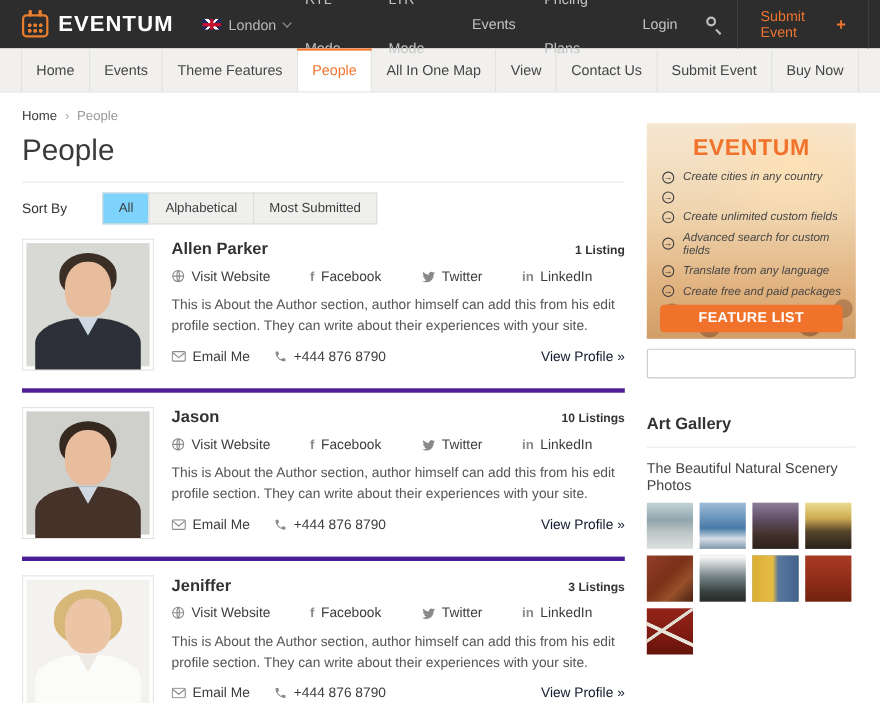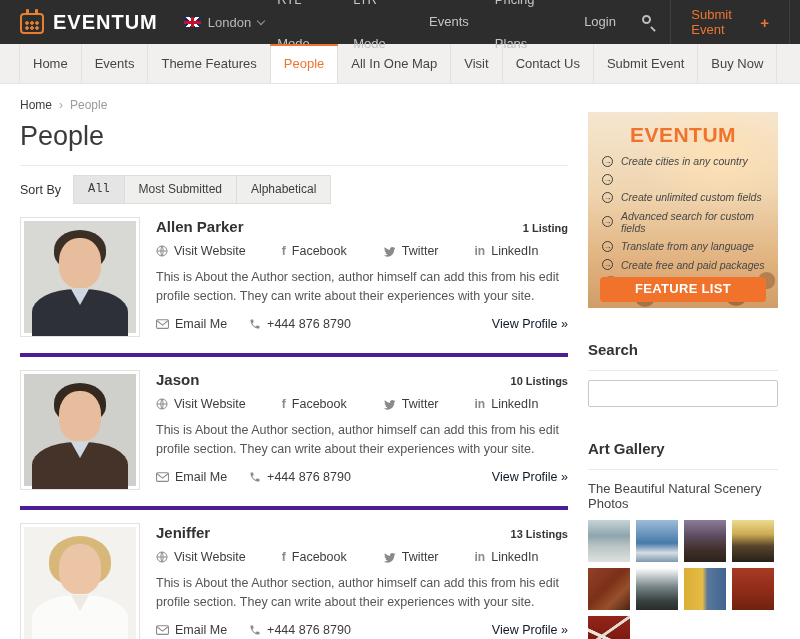--- a/index.html
+++ b/index.html
@@ -54,25 +54,25 @@
   
   .crumbs { margin-top:14px; font-size:12px; display:flex; gap:7px; align-items:center; }
   .crumb-home { color:#3c3c3c; cursor:pointer; }
   .crumb-sep { color:#aaa; }
   .crumb-cur { color:#9a9a9a; }
   .page-title { margin-top:9px; font-size:27px; font-weight:500; color:#3a3a3a; }
   .title-rule { border-bottom:1px solid #e9e9e7; margin-top:13px; }
 
   
   .sort-row { display:flex; align-items:center; margin-top:9px; }
-  .sort-label { font-size:12.5px; color:#333; margin-right:12px; }
+  .sort-label { font-size:12.5px; color:#333; margin-right:32px; }
   .tabs { display:flex; }
   .tab { font-size:12px; color:#3c3c3c; padding:6px 14px 7px; background:#efefed; border:1px solid #ddddda; margin-left:-1px; cursor:pointer; }
   .tab:first-child { margin-left:0; }
-  .tab.active { background:#e5e5e5;font-family:Liberation Mono, monospace; }
+  .tab.active { background:#7dd3fc; }
 
   
   .person-card { display:flex; gap:16px; padding:13px 0 16px; }
   .person-card + .person-card { border-top:4px solid #4c1d95; }
   .avatar { width:120px; height:120px; border:1px solid #e3e2e0; position:relative; overflow:hidden; flex:none; cursor:pointer; }
   .ph-bg { position:absolute; inset:3px; }
   .p1 .ph-bg { background:#d8d8d5; } .p2 .ph-bg { background:#cfcfcc; } .p3 .ph-bg { background:#f3f2ef; }
   .ph-hair { position:absolute; left:50%; transform:translateX(-50%); top:9px; width:52px; height:40px; border-radius:50% 50% 42% 42%; }
   .p1 .ph-hair { background:#3b2f25; } .p2 .ph-hair { background:#35291f; } .p3 .ph-hair { background:#d8b878; width:62px; height:50px; }
   .ph-head { position:absolute; left:50%; transform:translateX(-50%); top:17px; width:42px; height:50px; border-radius:46% 46% 42% 42%; background:#e7bd9d; }
@@ -161,21 +161,21 @@
     <span class="top-end-pad"></span>
   </nav>
 </header>
 
 <nav class="nav">
   <span class="nav-item">Home</span>
   <span class="nav-item">Events</span>
   <span class="nav-item">Theme Features</span>
   <span class="nav-item active">People</span>
   <span class="nav-item">All In One Map</span>
-  <span class="nav-item">Visit</span>
+  <span class="nav-item">View</span>
   <span class="nav-item">Contact Us</span>
   <span class="nav-item">Submit Event</span>
   <span class="nav-item">Buy Now</span>
 </nav>
 
 <div class="wrap">
 
   <main class="main">
     <div class="crumbs">
       <span class="crumb-home">Home</span>
@@ -183,22 +183,22 @@
       <span class="crumb-cur">People</span>
     </div>
 
     <h1 class="page-title">People</h1>
     <div class="title-rule"></div>
 
     <div class="sort-row">
       <span class="sort-label">Sort By</span>
       <div class="tabs">
         <span class="tab active">All</span>
+        <span class="tab">Alphabetical</span>
         <span class="tab">Most Submitted</span>
-        <span class="tab">Alphabetical</span>
       </div>
     </div>
 
     <article class="person-card">
       <div class="avatar p1">
         <div class="ph-bg">
             <div class="ph-hair"></div>
             <div class="ph-head"></div>
             <div class="ph-body"></div>
           </div>
@@ -315,21 +315,21 @@
       <div class="avatar p3">
         <div class="ph-bg">
             <div class="ph-hair"></div>
             <div class="ph-head"></div>
             <div class="ph-body"></div>
           </div>
       </div>
       <div class="pc-main">
         <div class="pc-top">
           <span class="pc-name">Jeniffer</span>
-          <span class="pc-listing">13 Listings</span>
+          <span class="pc-listing">3 Listings</span>
         </div>
         <div class="pc-links">
           <span class="pl">
             <svg width="12" height="12" viewBox="0 0 24 24">
                 <circle cx="12" cy="12" r="10" fill="none" stroke="#8a8a8a" stroke-width="2"></circle>
                 <path d="M2 12h20M12 2c3 3 3 17 0 20M12 2c-3 3-3 17 0 20" fill="none" stroke="#8a8a8a" stroke-width="2"></path>
               </svg>
             <span>Visit Website</span>
           </span>
           <span class="pl">
@@ -397,21 +397,20 @@
           <span class="feat-ico">→</span>
           <span class="feat-txt">Create free and paid packages</span>
         </div>
       </div>
       <div class="feat-btn">
         <div class="b1">FEATURE LIST</div>
 
       </div>
     </div>
 
-    <div class="widget-title">Search</div>
     <input class="search-input" type="text" style="">
 
     <div class="widget-title">Art Gallery</div>
     <div class="gal-sub">The Beautiful Natural Scenery Photos</div>
     <div class="gal-grid">
       <div class="gph g1"></div>
       <div class="gph g2"></div>
       <div class="gph g3"></div>
       <div class="gph g4"></div>
       <div class="gph g5"></div>

